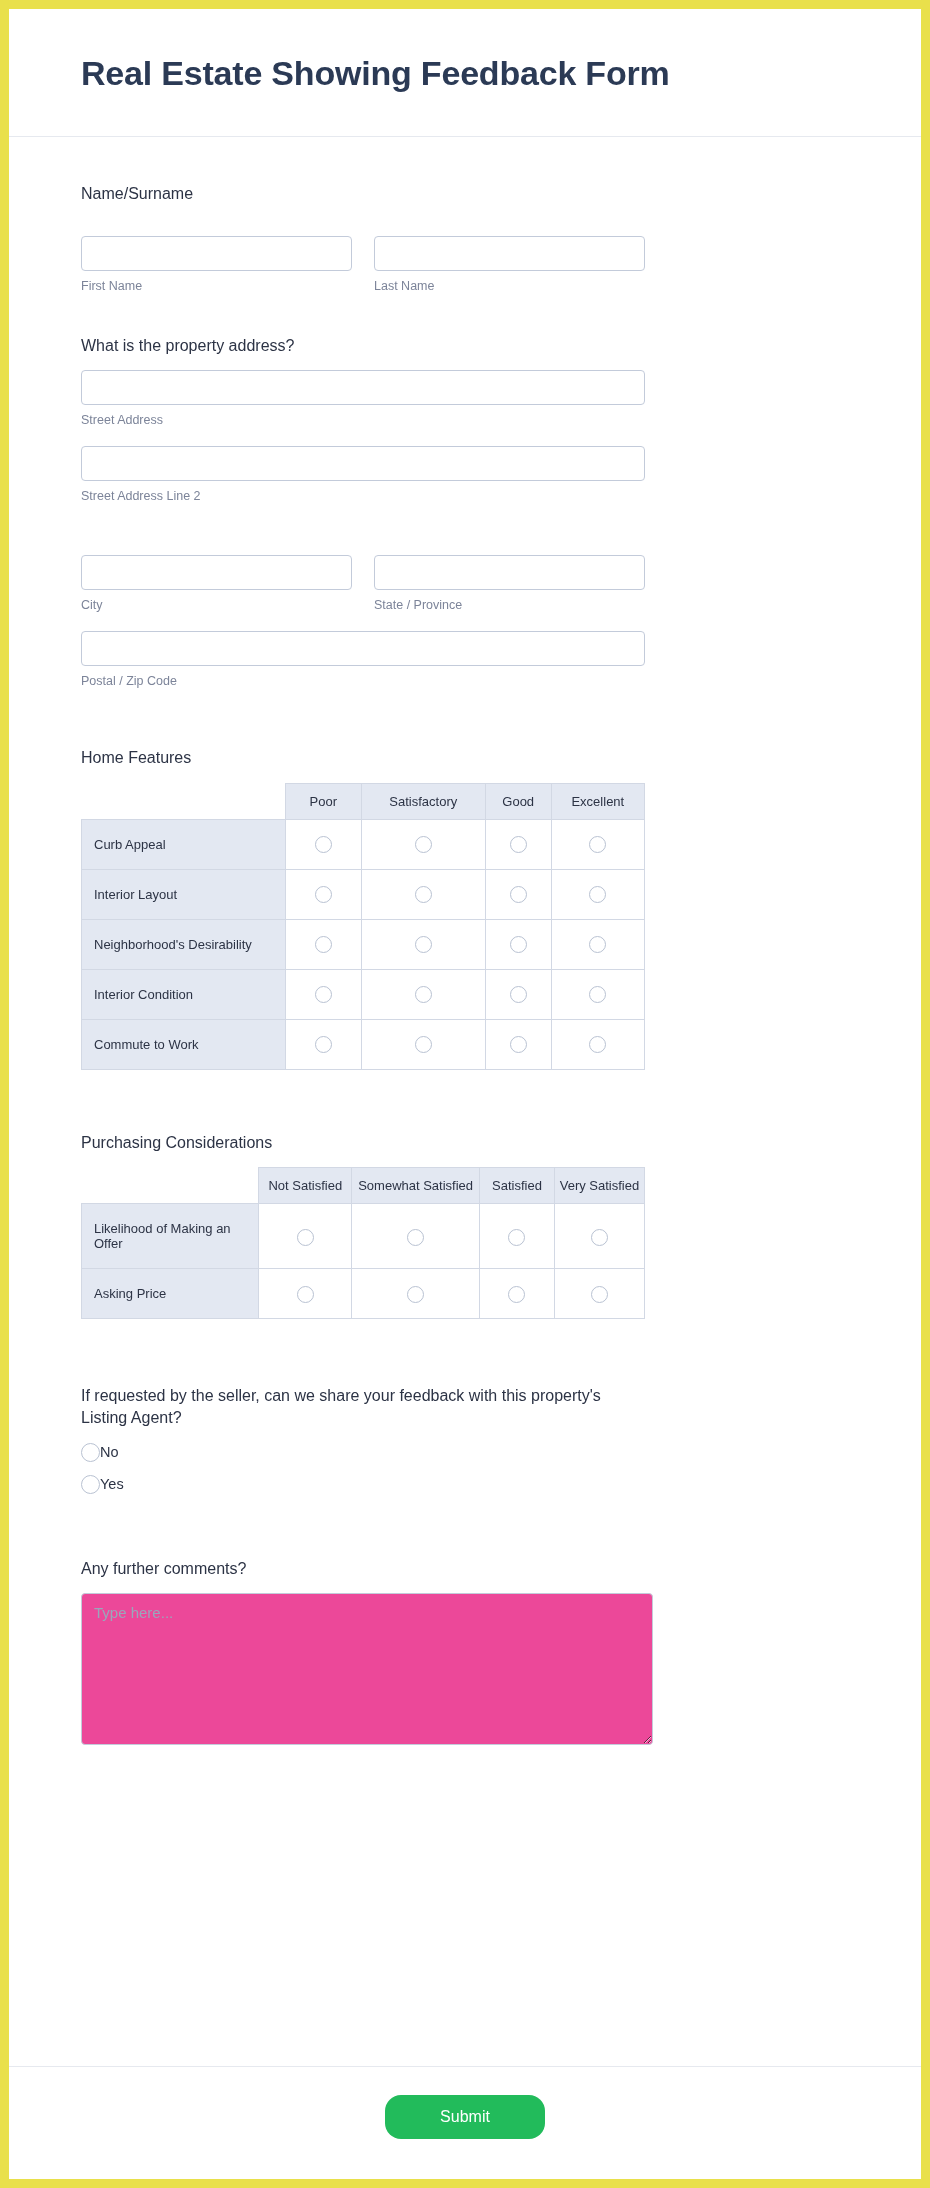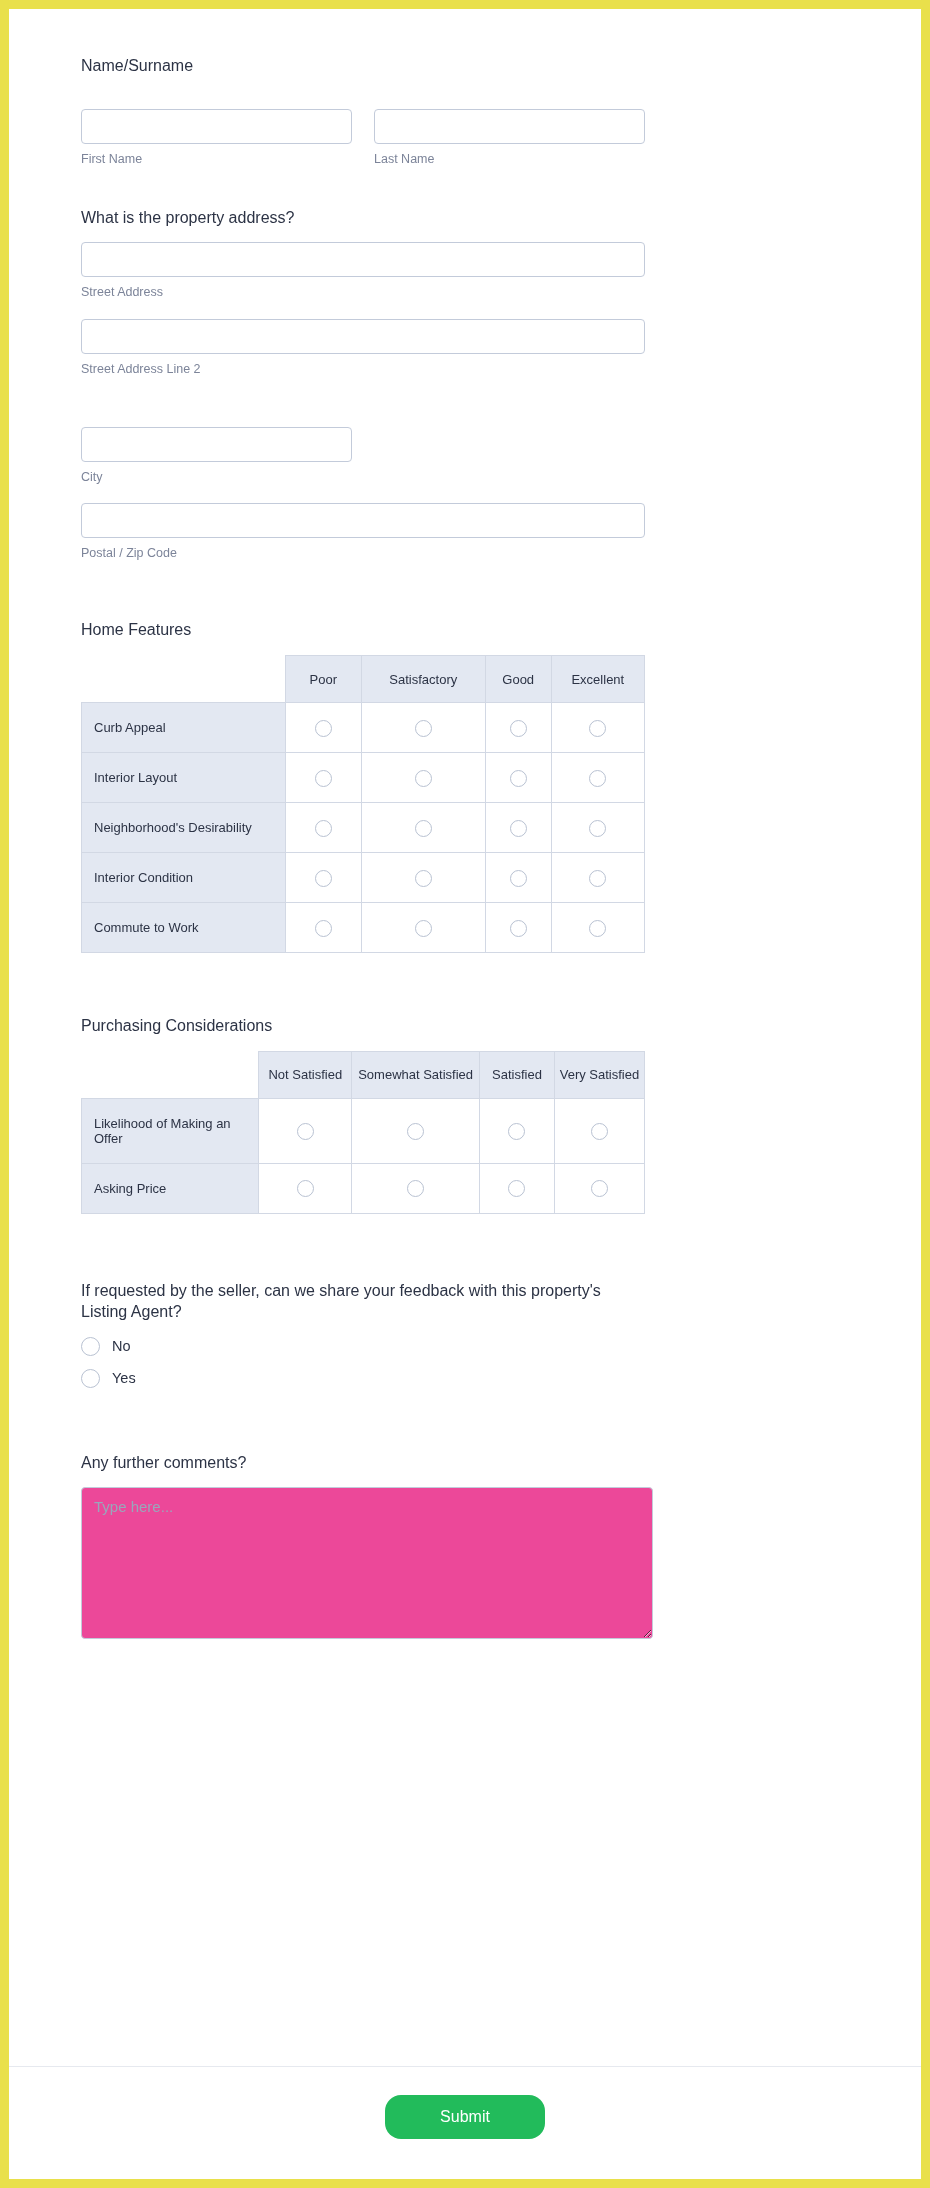--- a/index.html
+++ b/index.html
@@ -92,21 +92,21 @@
   }
   table.matrix td, table.matrix th {
     border: 1px solid #d2d8e4;
     padding: 0;
   }
   table.matrix thead th {
     background: #e3e8f2;
     color: #2c3345;
     font-size: 13px;
     font-weight: normal;
-    height: 47px;
+    height: 36px;
     text-align: center;
     padding: 0 4px;
   }
   table.matrix thead th.corner {
     background: #ffffff;
     border-top: 0;
     border-left: 0;
     border-bottom: 0;
   }
   table.matrix tbody th.rowhead {
@@ -132,21 +132,21 @@
     border-radius: 50%;
     background: #ffffff;
     vertical-align: middle;
   }
 
   
   .radio-list { margin-top: 12px; }
   .radio-row {
     display: flex;
     align-items: center;
-    gap: 12px;
+    gap: 0;
     margin-bottom: 13px;
   }
   .radio-row .radio-dot { width: 19px; height: 19px; }
   .radio-row .radio-text {
     font-size: 14.5px;
     color: #2c3345;
   }
 
   
   .txt-area {
@@ -184,20 +184,23 @@
     cursor: pointer;
     font-family: "Liberation Sans", sans-serif;
   }
 </style>
 </head>
 <body>
 
 <div id="page">
   <div class="form-card">
 
+    <div class="form-header">
+      <h1 class="form-title">Real Estate Showing Feedback Form</h1>
+    </div>
 
     <div class="form-body">
 
       <div class="q-block">
         <div class="q-label">Name/Surname</div>
         <div class="row-2">
           <div class="col">
             <input class="txt-input" type="text" placeholder="" style="">
             <div class="sub-label">First Name</div>
           </div>
@@ -222,20 +225,24 @@
           <input class="txt-input" type="text" placeholder="" style="">
           <div class="sub-label">Street Address Line 2</div>
         </div>
 
         <div class="field-spacer"></div>
 
         <div class="row-2">
           <div class="col">
             <input class="txt-input" type="text" placeholder="" style="">
             <div class="sub-label">City</div>
+          </div>
+          <div class="col">
+            <input class="txt-input" type="text" placeholder="" style="">
+            <div class="sub-label">State / Province</div>
           </div>
         </div>
 
         <div class="field-spacer"></div>
 
         <div class="full-col">
           <input class="txt-input" type="text" placeholder="" style="">
           <div class="sub-label">Postal / Zip Code</div>
         </div>
       </div>

